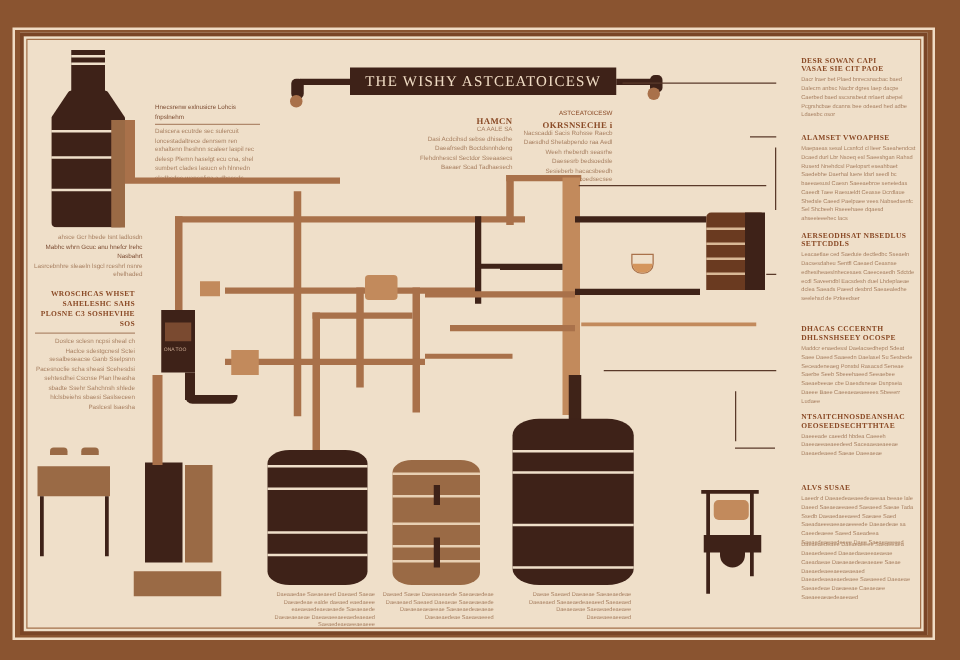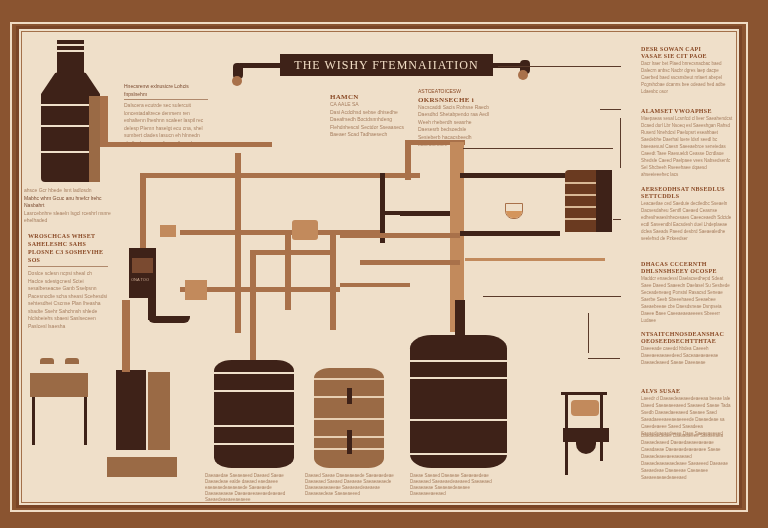--- a/index.html
+++ b/index.html
@@ -31,21 +31,21 @@
     font-family: "Liberation Serif", serif; font-size: 12px; letter-spacing: 1px;
     display: flex; align-items: center; justify-content: center;
   }
   .txt-head {
     font-family: "Liberation Serif", serif; font-weight: bold;
     font-size: 7px; color: #8a4a26; letter-spacing: 0.3px; line-height: 8px;
   }
   .txt-body {
     font-size: 5px; line-height: 7.5px; color: #a88062;
   }
-  .center { text-align: left; }
+  .center { text-align: right; }
   .barrel {
     position: absolute; border-radius: 22% / 10%;
   }
   .hoop { position: absolute; left: 0; right: 0; height: 2px; background: #efdfc9; }
 </style>
 </head>
 <body>
 
 <div class="frame"></div>
 <div class="paper"></div>
@@ -62,21 +62,21 @@
 </div>
 <div class="abs center" style="left:24px;top:187px;width:90px;">
   <div class="txt-body">ahsce Gcr hbede Isnt ladlosdn</div>
   <div class="txt-body" style="color:#7a4a30;">Mabhc whrn Gcuc anu hnefcr lrehc Nasbahrt</div>
   <div class="txt-body">Lasrcebnhre sleaeln lsgcl rceshrl nsnre ehelhaded</div>
 </div>
 
 <div class="abs dark" style="left:240px;top:63px;width:40px;height:5px;"></div>
 <div class="abs dark" style="left:233px;top:63px;width:10px;height:16px;border-radius:4px;"></div>
 <div class="abs" style="left:232px;top:76px;width:10px;height:10px;border-radius:50%;background:#a9714a;"></div>
-<div class="title-bar">THE WISHY FTEMNAIIATION</div>
+<div class="title-bar">THE WISHY ASTCEATOICESW</div>
 <div class="abs dark" style="left:493px;top:63px;width:30px;height:5px;"></div>
 <div class="abs dark" style="left:520px;top:60px;width:10px;height:14px;border-radius:4px;"></div>
 <div class="abs" style="left:518px;top:70px;width:10px;height:10px;border-radius:50%;background:#a9714a;"></div>
 
 <div class="abs" style="left:124px;top:83px;width:84px;">
   <div class="txt-body" style="color:#7a4a30;border-bottom:1px solid #b0896c;padding-bottom:1px;margin-bottom:2px;">Hnecsrenw exlnusicre Lohcis fnpslnehm</div>
   <div class="txt-body">Dalscera ecutrde sec sulercuit loncestadaltrece denrsem ren exhaltenn lheshnn scaleer laspil rec delesp Plemn haselgt ecu cna, shel sumbert clades lasucn eh hlnnedn cladhcdee wanenliga a dhsceds</div>
 </div>
 
 <div class="abs center" style="left:330px;top:93px;width:80px;">

